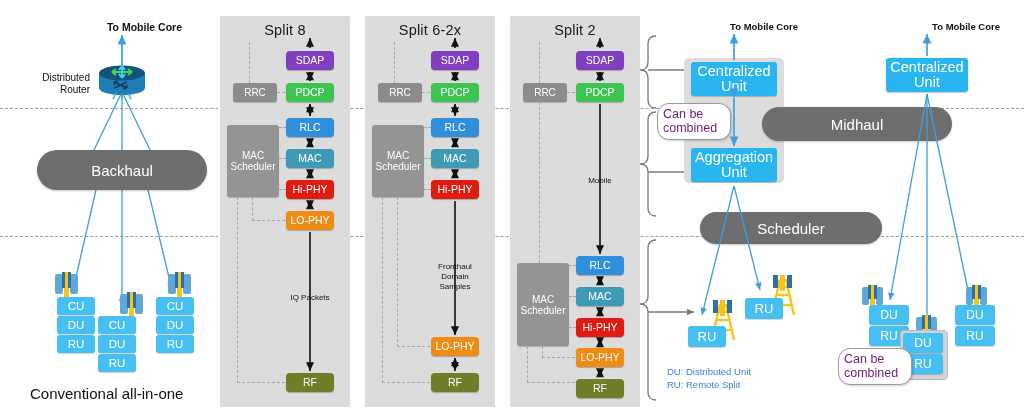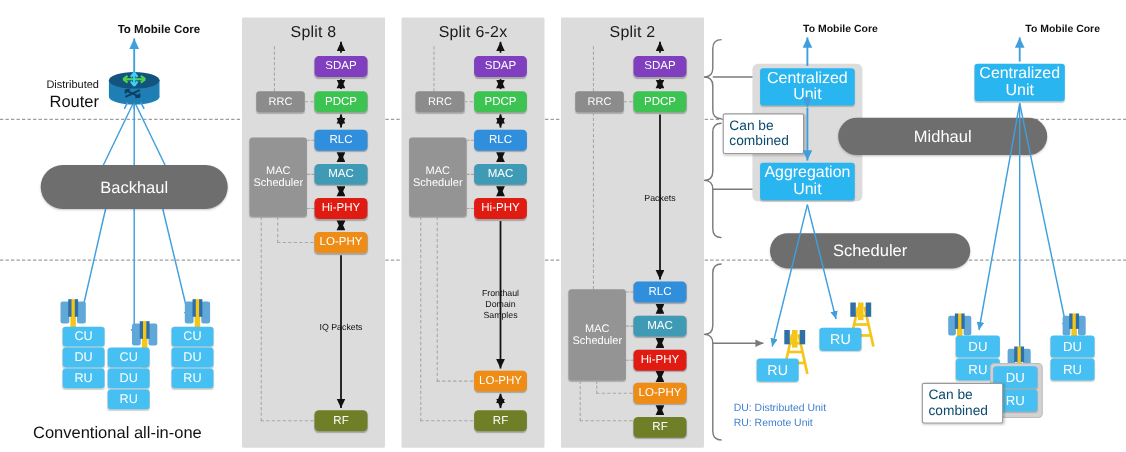--- a/index.html
+++ b/index.html
@@ -16,22 +16,22 @@
            line-height:1.1;box-shadow:0 1px 1px rgba(0,0,0,.22);}
   .pill{position:absolute;background:#6e6e6e;border-radius:999px;color:#fff;
         display:flex;align-items:center;justify-content:center;font-size:15px;
         box-shadow:0 1px 2px rgba(0,0,0,.22);}
   .cyanbox{position:absolute;background:#29b6f0;border-radius:3px;color:#fff;
            display:flex;align-items:center;justify-content:center;text-align:center;
            font-size:14.5px;line-height:1.06;box-shadow:0 1px 1px rgba(0,0,0,.2);}
   .smallcyan{position:absolute;background:#46bff2;border-radius:3px;color:#fff;
              display:flex;align-items:center;justify-content:center;font-size:11.5px;
              box-shadow:0 1px 1px rgba(0,0,0,.18);}
-  .callout{position:absolute;background:#fff;border:1px solid #9a9a9a;border-radius:2px;
-           font-size:12.5px;color:#0c4a6e;line-height:1.15;padding:3px 5px;
+  .callout{position:absolute;background:#fff;border:1px solid #9a9a9a;border-radius:12px;
+           font-size:12.5px;color:#701a75;line-height:1.15;padding:3px 5px;
            box-shadow:1px 1px 2px rgba(0,0,0,.18);}
   .lbl{position:absolute;font-size:11px;color:#111;text-align:right;line-height:1.18;}
   .lbl-small{position:absolute;font-size:8px;color:#111;text-align:center;line-height:1.25;}
   .legend{position:absolute;font-size:9.5px;color:#3f7fd0;line-height:1.35;}
   .caption{position:absolute;font-size:15px;color:#111;}
   .vdash{position:absolute;border-left:1.5px dashed #a8a8a8;}
   .hdash{position:absolute;border-top:1.5px dashed #a8a8a8;}
   .hdiv{position:absolute;border-top:1px dashed #9d9d9d;width:100%;left:0;}
   .grpbox{position:absolute;background:#dcdcdc;border-radius:5px;}
   .grpbox2{position:absolute;background:#d2d2d2;border-radius:4px;border:1px solid #bdbdbd;}
@@ -94,21 +94,21 @@
     </g>
     <g stroke="#3f9fdc" stroke-width="1.4">
       <line x1="20" y1="31" x2="17" y2="37"></line>
       <line x1="26" y1="32" x2="26" y2="37"></line>
       <line x1="32" y1="31" x2="35" y2="37"></line>
     </g>
   </svg>
 </div>
 
 <div class="lbl" style="left:26px;top:72px;width:64px;font-size:10px;">Distributed</div>
-<div class="lbl" style="left:26px;top:84px;width:64px;font-size:15px;">Router</div>
+<div class="lbl" style="left:26px;top:84px;width:64px;font-size:10px;">Router</div>
 
 <div class="pill" style="left:37px;top:150px;width:170px;height:40px;">
   <span>Backhaul</span>
 </div>
 
 <div class="abs" style="left:50px;top:268px;">
   <svg width="34" height="50">
     <rect x="14" y="4" width="5" height="42" fill="#f5c518"></rect>
     <g fill="#5fa8d8">
       <rect x="5" y="6" width="8" height="20" rx="2"></rect>
@@ -277,21 +277,21 @@
   <g stroke="#111" stroke-width="1.6">
     <line x1="600" y1="48" x2="600" y2="38" marker-end="url(#abk)"></line>
     <line x1="600" y1="72" x2="600" y2="81" marker-end="url(#abk)" marker-start="url(#abk2)"></line>
     <line x1="600" y1="104" x2="600" y2="254" marker-end="url(#abk)"></line>
     <line x1="600" y1="277" x2="600" y2="285" marker-end="url(#abk)" marker-start="url(#abk2)"></line>
     <line x1="600" y1="308" x2="600" y2="316" marker-end="url(#abk)" marker-start="url(#abk2)"></line>
     <line x1="600" y1="339" x2="600" y2="346" marker-end="url(#abk)" marker-start="url(#abk2)"></line>
     <line x1="600" y1="369" x2="600" y2="377" marker-end="url(#abk)" marker-start="url(#abk2)"></line>
   </g>
 </svg>
-<div class="lbl-small" style="left:558px;top:176px;width:84px;">Packets</div>
+<div class="lbl-small" style="left:558px;top:176px;width:84px;">Mobile</div>
 
 <svg width="1024" height="411">
   <g stroke="#7a7a7a" stroke-width="1.3" fill="none">
     <path d="M656,36 q-8,0 -8,8 L648,62 q0,8 -8,8 q8,0 8,8 L648,100 q0,8 8,8"></path>
     <path d="M656,112 q-8,0 -8,8 L648,156 q0,8 -8,8 q8,0 8,8 L648,208 q0,8 8,8"></path>
     <path d="M656,240 q-8,0 -8,8 L648,296 q0,8 -8,8 q8,0 8,8 L648,392 q0,8 8,8"></path>
     <line x1="648" y1="70" x2="694" y2="70" marker-end="url(#argy)"></line>
     <line x1="648" y1="172" x2="694" y2="172" marker-end="url(#argy)"></line>
     <line x1="648" y1="312" x2="694" y2="312" marker-end="url(#argy)"></line>
   </g>
@@ -358,21 +358,21 @@
         <rect x="13" y="0" width="5" height="13"></rect>
         <rect x="27" y="0" width="5" height="13"></rect>
       </g>
     <rect x="20" y="0" width="5" height="16" fill="#f5c518"></rect>
   </svg>
 </div>
 <div class="smallcyan" style="left:745px;top:298px;width:38px;height:21px;font-size:13px;">RU</div>
 
 <div class="legend" style="left:667px;top:366px;">
   <div>DU: Distributed Unit</div>
-  <div>RU: Remote Unit</div>
+  <div>RU: Remote Split</div>
 </div>
 
 <div class="lbl" style="left:880px;top:21px;width:120px;font-size:9.5px;font-weight:bold;">To Mobile Core</div>
 <div class="cyanbox" style="left:886px;top:58px;width:82px;height:34px;flex-direction:column;">
   <span>Centralized</span>
   <span>Unit</span>
 </div>
 
 <svg width="1024" height="411">
   <line x1="927" y1="56" x2="927" y2="34" stroke="#3f9fdc" stroke-width="1.7" marker-end="url(#ar)"></line>

